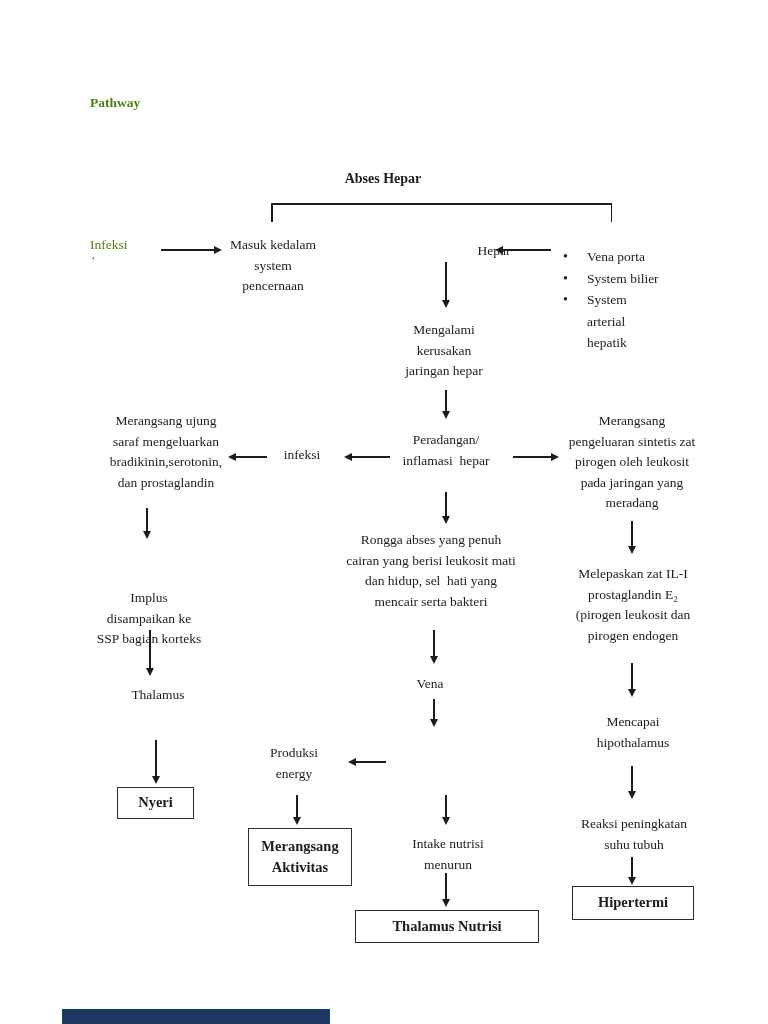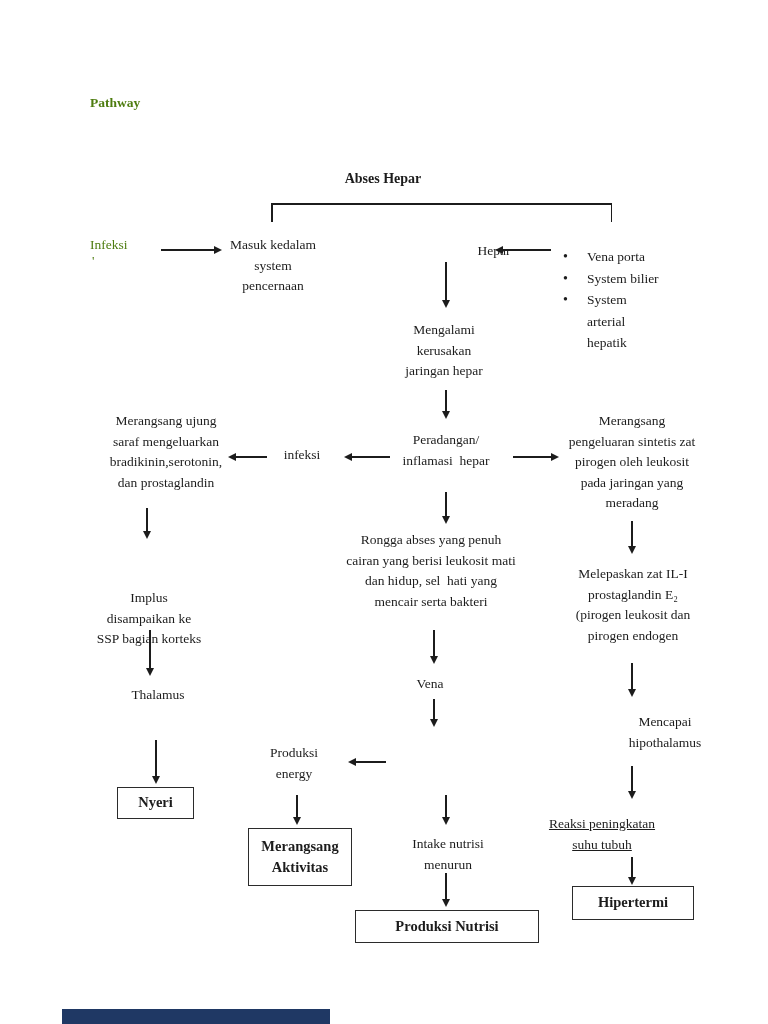--- a/index.html
+++ b/index.html
@@ -98,42 +98,42 @@
 prostaglandin E₂
 (pirogen leukosit dan
 pirogen endogen</div>
 
   <div class="av" style="left:149px;top:630px;height:38px;"></div>
   <div class="av" style="left:433px;top:630px;height:26px;"></div>
   <div class="av" style="left:631px;top:663px;height:26px;"></div>
 
   <div class="t" style="left:158px;top:685px;">Thalamus</div>
   <div class="t" style="left:430px;top:674px;">Vena</div>
-  <div class="t" style="left:633px;top:712px;margin-left:32px;">Mencapai
+  <div class="t" style="left:633px;top:712px;">Mencapai
 hipothalamus</div>
 
   <div class="av" style="left:155px;top:740px;height:36px;"></div>
   <div class="av" style="left:433px;top:699px;height:20px;"></div>
   <div class="av" style="left:631px;top:766px;height:25px;"></div>
 
   <div class="t" style="left:294px;top:743px;">Produksi
 energy</div>
   <div class="ah l" style="left:356px;top:761px;width:30px;"></div>
-  <div class="t" style="left:602px;top:814px;text-decoration:underline;">Reaksi peningkatan
+  <div class="t" style="left:634px;top:814px;">Reaksi peningkatan
 suhu tubuh</div>
 
   <div class="av" style="left:296px;top:795px;height:22px;"></div>
   <div class="av" style="left:445px;top:795px;height:22px;"></div>
   <div class="av" style="left:631px;top:857px;height:20px;"></div>
 
   <div class="t" style="left:448px;top:834px;">Intake nutrisi
 menurun</div>
   <div class="av" style="left:445px;top:873px;height:26px;"></div>
 
   <div class="box" style="left:117px;top:787px;width:75px;height:30px;">Nyeri</div>
   <div class="box" style="left:248px;top:828px;width:102px;height:56px;">Merangsang
 Aktivitas</div>
-  <div class="box" style="left:355px;top:910px;width:182px;height:31px;">Produksi Nutrisi</div>
+  <div class="box" style="left:355px;top:910px;width:182px;height:31px;">Thalamus Nutrisi</div>
   <div class="box" style="left:572px;top:886px;width:120px;height:32px;">Hipertermi</div>
 
   <div class="footerbar" style="background:#1f3864"></div>
 
 </div>
 
 </body></html>

